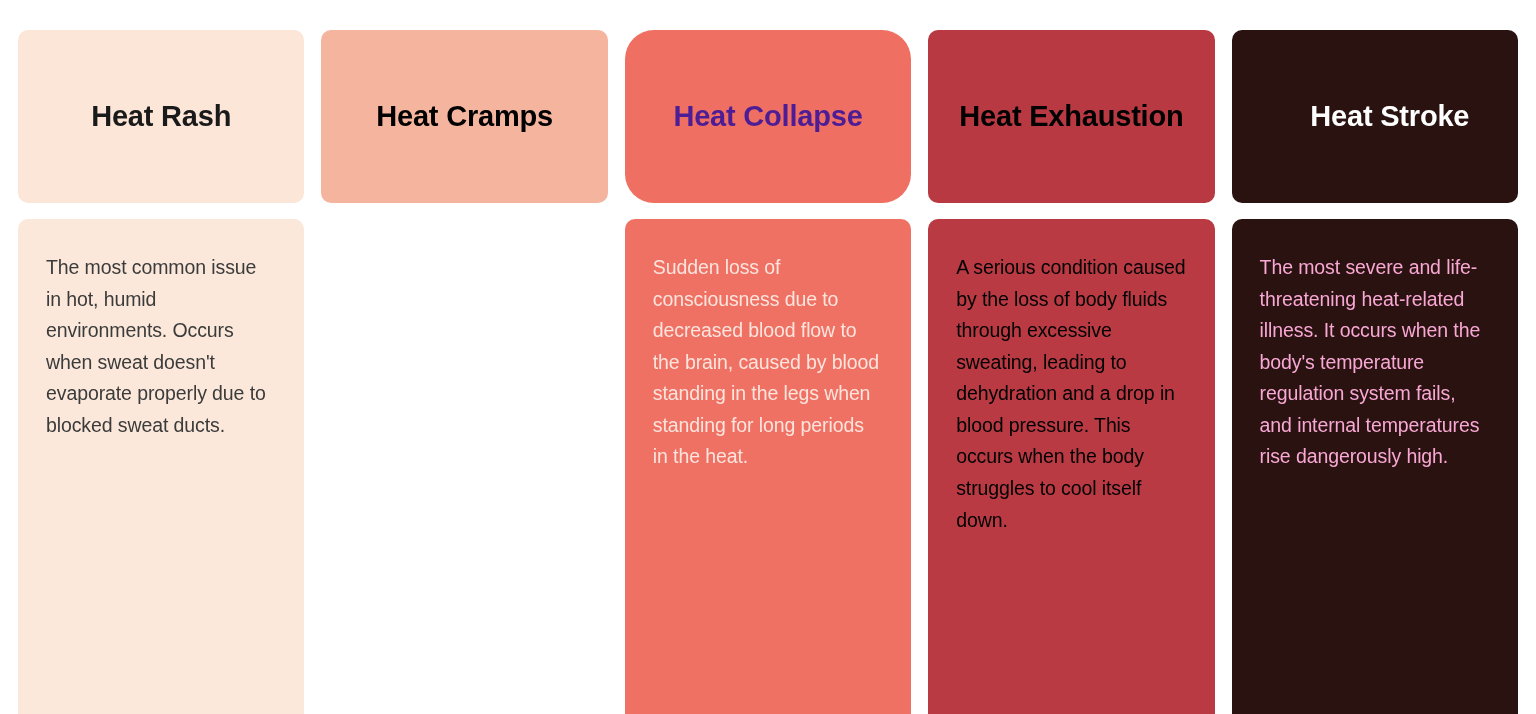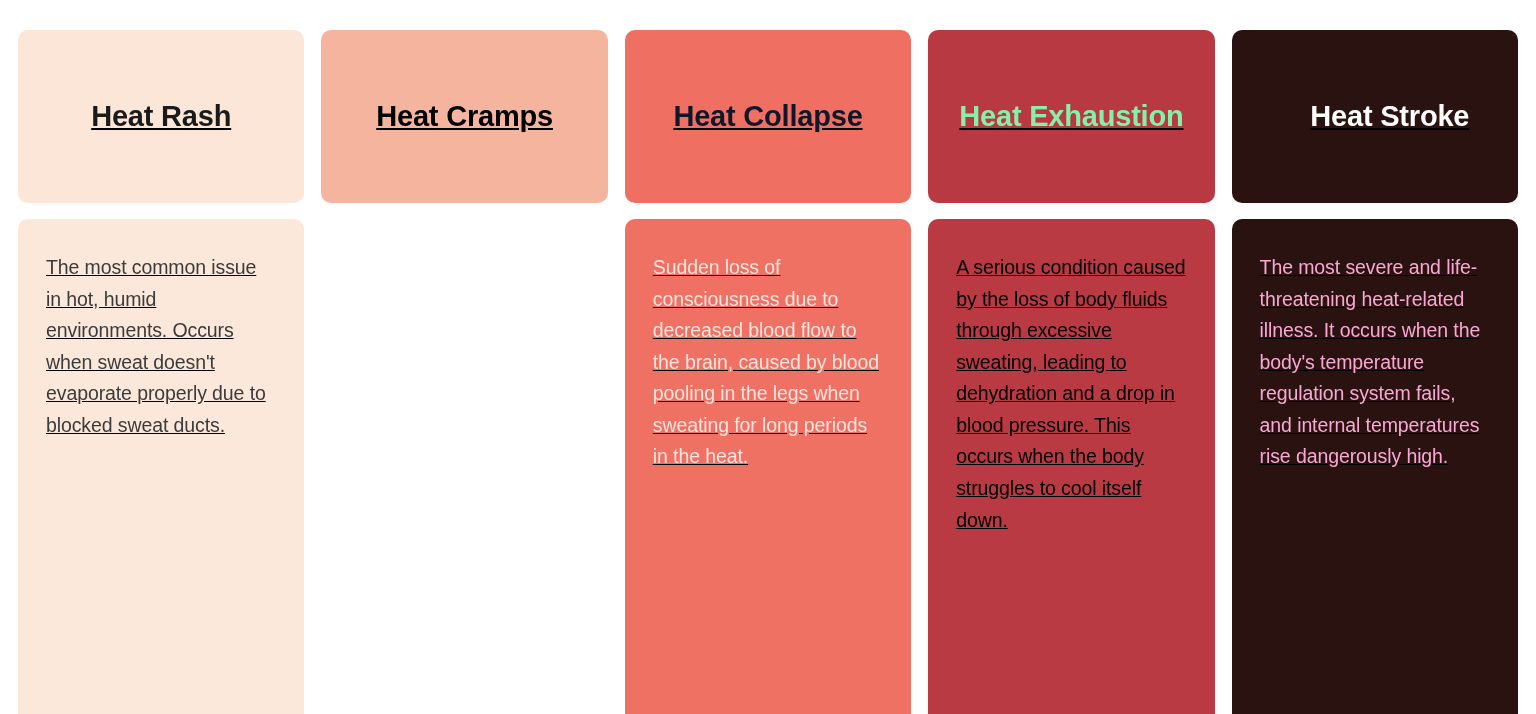--- a/index.html
+++ b/index.html
@@ -10,21 +10,20 @@
     height: 714px;
     font-family: "Liberation Sans", sans-serif;
   }
   .board {
     width: 1536px;
     height: 714px;
     box-sizing: border-box;
     padding: 30px 18px 18px 18px;
     display: flex;
     flex-direction: column;
-    text-decoration: underline;
   }
   .grid {
     display: grid;
     grid-template-columns: repeat(5, 1fr);
     column-gap: 17px;
     align-items: start;
   }
   .col {
     display: flex;
     flex-direction: column;
@@ -73,30 +72,30 @@
       </div>
     </div>
 
     <div class="col">
       <div class="header-card" id="h1" style="background: rgb(244, 180, 158); color: #000000;">
         <div class="title">Heat Cramps</div>
       </div>
     </div>
 
     <div class="col">
-      <div class="header-card" id="h2" style="background: rgb(239, 112, 98); color: #0f172a;">
+      <div class="header-card" id="h2" style="background: rgb(239, 112, 98); color: #4c1d95; border-radius: 29px;">
         <div class="title">Heat Collapse</div>
       </div>
       <div class="body-card" id="b2" style="background: rgb(239, 113, 100); color: rgb(253, 228, 221);">
-        <div class="text">Sudden loss of consciousness due to decreased blood flow to the brain, caused by blood pooling in the legs when sweating for long periods in the heat.</div>
+        <div class="text">Sudden loss of consciousness due to decreased blood flow to the brain, caused by blood standing in the legs when standing for long periods in the heat.</div>
       </div>
     </div>
 
     <div class="col">
-      <div class="header-card" id="h3" style="background: rgb(185, 57, 67); color: #86efac; text-align: center;">
+      <div class="header-card" id="h3" style="background: rgb(185, 57, 67); color: #000000; text-align: center;">
         <div class="title">Heat Exhaustion</div>
       </div>
       <div class="body-card" id="b3" style="background: rgb(186, 58, 68); color: #000000;">
         <div class="text">A serious condition caused by the loss of body fluids through excessive sweating, leading to dehydration and a drop in blood pressure. This occurs when the body struggles to cool itself down.</div>
       </div>
     </div>
 
     <div class="col">
       <div class="header-card" id="h4" style="background: rgb(42, 18, 16); color: rgb(255, 255, 255); padding-left: 44px;">
         <div class="title">Heat Stroke</div>

